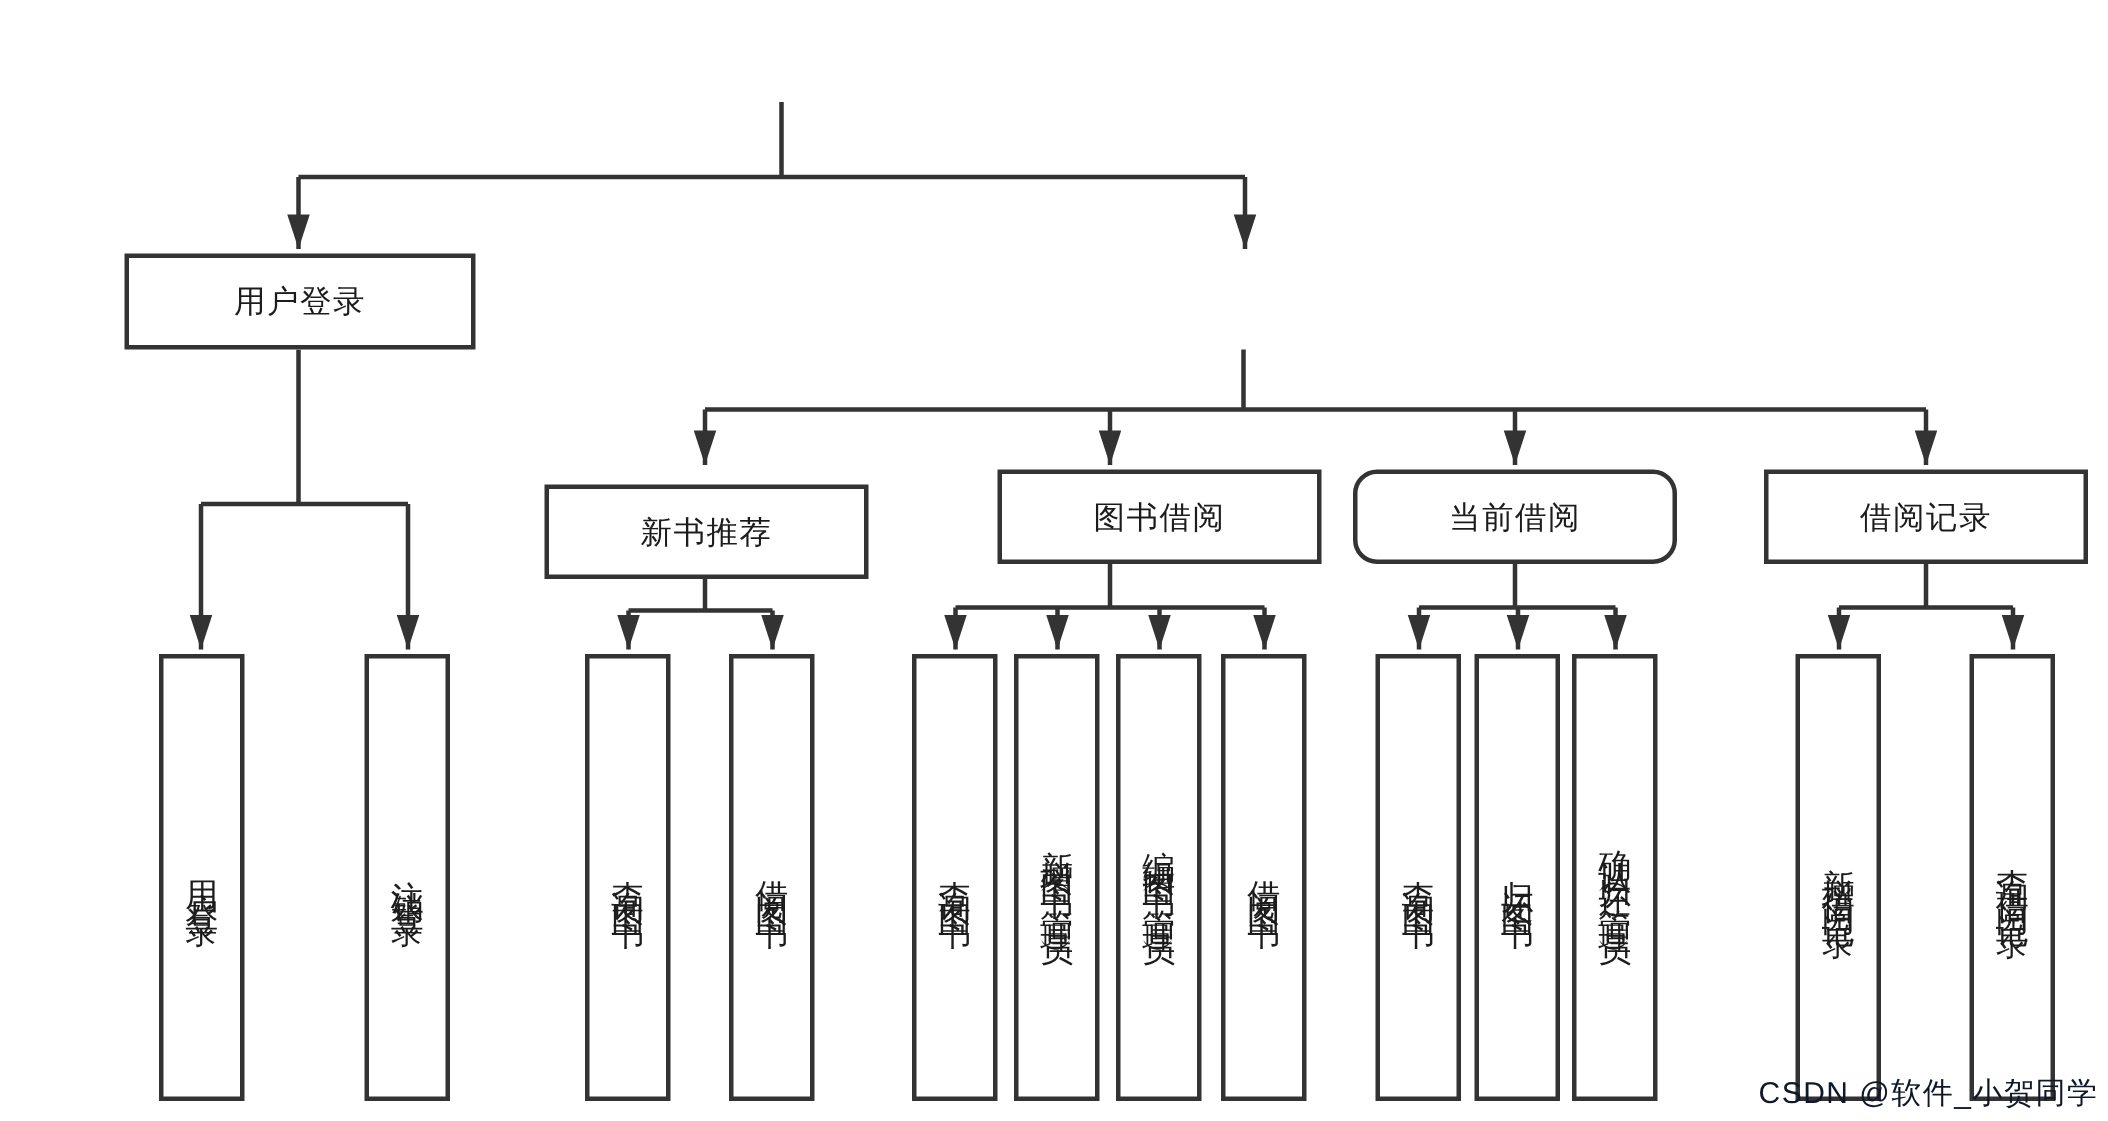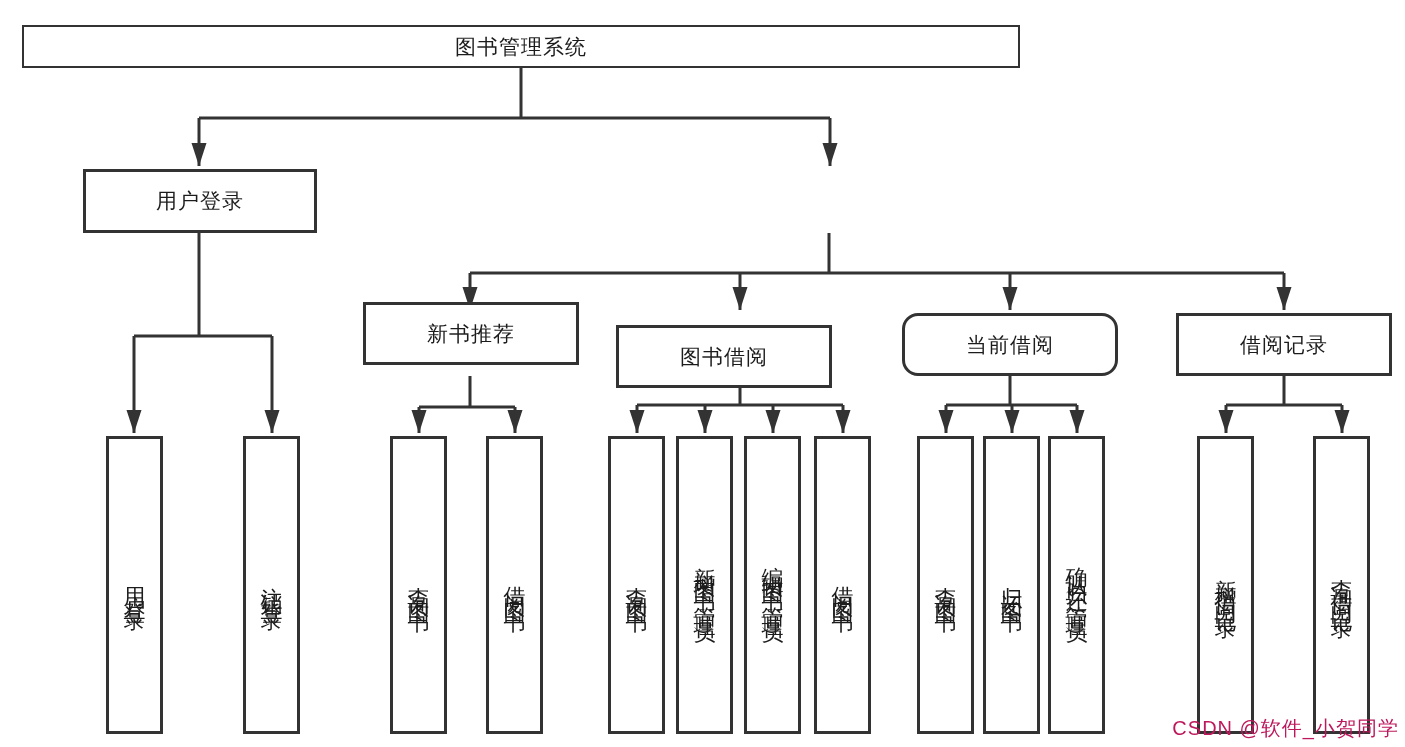--- a/index.html
+++ b/index.html
@@ -30,21 +30,21 @@
     background:#ffffff;
     border:3px solid #333333;
     top:436px;width:57px;height:298px;
     display:flex;align-items:center;justify-content:center;
     writing-mode:vertical-rl;text-orientation:mixed;
     font-size:22px;letter-spacing:8px;line-height:1;
     white-space:nowrap;
   }
   .watermark{
     position:absolute;right:6px;bottom:5px;
-    font-size:20px;color:#be185d;letter-spacing:1px;
+    font-size:20px;color:#0f172a;letter-spacing:1px;
     white-space:nowrap;
   }
 </style>
 </head>
 <body>
 
 <div class="canvas">
 
   <svg class="connectors" width="1405" height="747" viewBox="0 0 1405 747">
     <defs>
@@ -82,26 +82,25 @@
       <line x1="946" y1="405" x2="946" y2="433" marker-end="url(#arw)"></line>
       <line x1="1012" y1="405" x2="1012" y2="433" marker-end="url(#arw)"></line>
       <line x1="1077" y1="405" x2="1077" y2="433" marker-end="url(#arw)"></line>
 
       <path d="M1284 376 V405 M1226 405 H1342"></path>
       <line x1="1226" y1="405" x2="1226" y2="433" marker-end="url(#arw)"></line>
       <line x1="1342" y1="405" x2="1342" y2="433" marker-end="url(#arw)"></line>
     </g>
   </svg>
 
-  <div class="node root-node">图书管理系统</div>
 
   <div class="node branch-node" style="left:83px;top:169px;">用户登录</div>
 
-  <div class="node module-node" style="left:363px;top:302px;">新书推荐</div>
-  <div class="node module-node" style="left:616px;top:313px;margin-top:12px;">图书借阅</div>
+  <div class="node module-node" style="left:363px;top:323px;">新书推荐</div>
+  <div class="node module-node" style="left:665px;top:313px;">图书借阅</div>
   <div class="node module-node" style="left:902px;top:313px;border-radius:16px;">当前借阅</div>
   <div class="node module-node" style="left:1176px;top:313px;">借阅记录</div>
 
   <div class="leaf" style="left:106px;">用户登录</div>
   <div class="leaf" style="left:243px;">注销登录</div>
 
   <div class="leaf" style="left:390px;">查询图书</div>
   <div class="leaf" style="left:486px;">借阅图书</div>
 
   <div class="leaf" style="left:608px;">查询图书</div>

